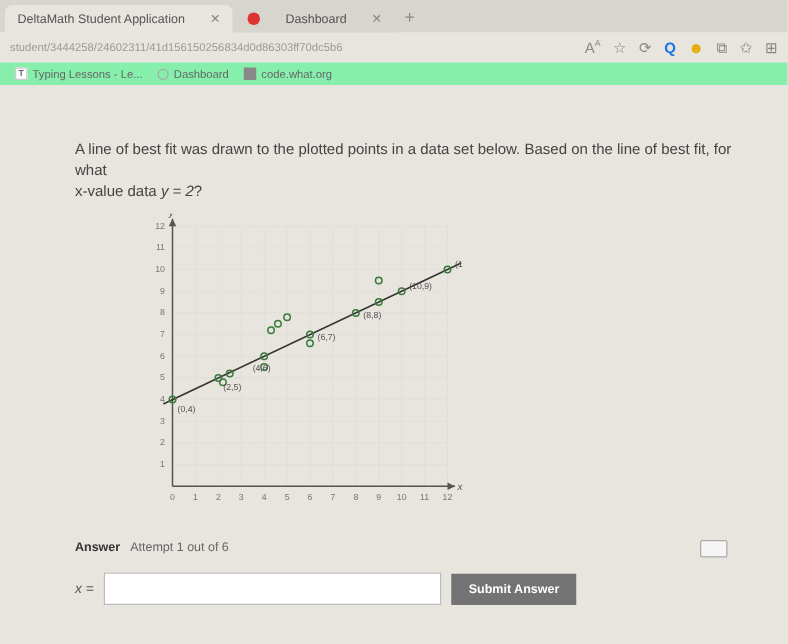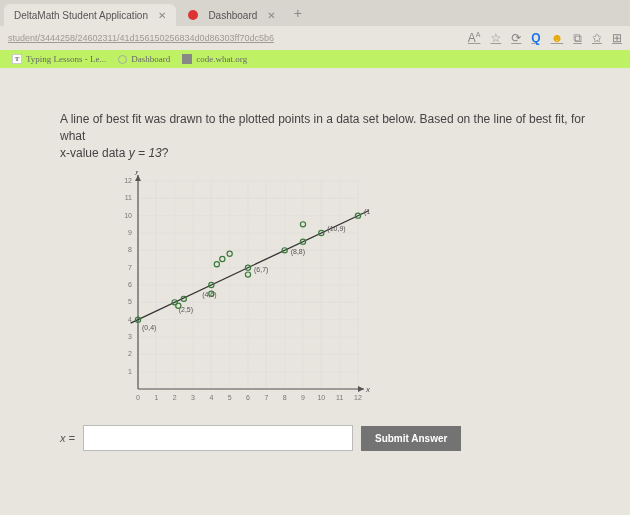--- a/index.html
+++ b/index.html
@@ -16,54 +16,52 @@
     display: flex;
     align-items: center;
     background: #d8d4ce;
     height: 26px;
     padding-left: 4px;
     gap: 2px;
   }
   .tab {
     display: flex;
     align-items: center;
-    gap: 10px;
+    gap: 20px;
     padding: 4px 10px;
     background: #e8e4de;
     border-radius: 6px 6px 0 0;
     font-size: 10px;
     color: #555;
     height: 22px;
     margin-top: 4px;
   }
   .tab.inactive { background: #d8d4ce; }
   .tab .x { color: #888; font-size: 10px; }
   .url-bar {
     background: #e8e4de;
     height: 24px;
     display: flex;
     align-items: center;
     padding: 12px 8px;
     font-size: 9px;
     color: #a09a90;
     justify-content: space-between;
-    text-decoration: underline;
   }
   .url-left { flex: 1; overflow: hidden; white-space: nowrap; }
   .url-icons { display: flex; gap: 10px; align-items: center; font-size: 12px; }
   .url-icons span { color: #888; }
   .subtabs {
     display: flex;
     gap: 12px;
     padding: 4px 12px;
     font-size: 9px;
     color: #666;
     align-items: flex-end;
-    background: #bef264;
-    font-family: Liberation Serif, serif;
+    background: #86efac;
   }
   .subtabs .item { display: flex; gap: 4px; align-items: center; }
   .circ { width: 9px; height: 9px; border: 1px solid #aaa; border-radius: 50%; display: inline-block; }
   .content {
     padding: 6px 34px 10px 60px;
   }
   .question {
     font-size: 12px;
     color: #444;
     line-height: 1.4;
@@ -162,21 +160,21 @@
   </div>
   <div class="item">
     <span style="width:10px;height:10px;background:#888;display:inline-block"></span>
     <span>code.what.org</span>
   </div>
 </div>
 
 <div class="content">
   <div class="question">
     <span>A line of best fit was drawn to the plotted points in a data set below. Based on the line of best fit, for what</span><br>
-    <span>x-value data </span><span style="font-style:italic">y = 13</span><span>?</span>
+    <span>x-value data </span><span style="font-style:italic">y = 2</span><span>?</span>
   </div>
 
   <div class="chart-wrap">
     <svg id="chart-svg" width="260" height="240">
         <line x1="28" y1="218" x2="28" y2="10" stroke="#ddd" stroke-width="0.6"></line>
         <line x1="46.33333333333333" y1="218" x2="46.33333333333333" y2="10" stroke="#ddd" stroke-width="0.6"></line>
         <line x1="64.66666666666666" y1="218" x2="64.66666666666666" y2="10" stroke="#ddd" stroke-width="0.6"></line>
         <line x1="83" y1="218" x2="83" y2="10" stroke="#ddd" stroke-width="0.6"></line>
         <line x1="101.33333333333333" y1="218" x2="101.33333333333333" y2="10" stroke="#ddd" stroke-width="0.6"></line>
         <line x1="119.66666666666667" y1="218" x2="119.66666666666667" y2="10" stroke="#ddd" stroke-width="0.6"></line>
@@ -252,19 +250,24 @@
         <text x="68.66666666666666" y="141.33333333333331" font-size="7" fill="#555" text-anchor="start">(2,5)</text>
         <text x="99.33333333333333" y="126" font-size="7" fill="#555" text-anchor="middle">(4,6)</text>
         <text x="144" y="100.66666666666666" font-size="7" fill="#555" text-anchor="start">(6,7)</text>
         <text x="180.66666666666666" y="83.33333333333334" font-size="7" fill="#555" text-anchor="start">(8,8)</text>
         <text x="217.33333333333334" y="60" font-size="7" fill="#555" text-anchor="start">(10,9)</text>
         <text x="254" y="42.66666666666666" font-size="7" fill="#555" text-anchor="start">(12,10)</text>
       </svg>
   </div>
 
   <div class="answer-block">
+    <div class="answer-row">
+      <span class="answer-label">Answer</span>
+      <span>Attempt 1 out of 6</span>
+      <span class="kbd-icon"></span>
+    </div>
     <div class="input-row">
       <span class="xeq">x =</span>
       <input class="ans-input" type="text" placeholder="" style="">
       <button class="submit">Submit Answer</button>
     </div>
   </div>
 </div>
 
 </body></html>

